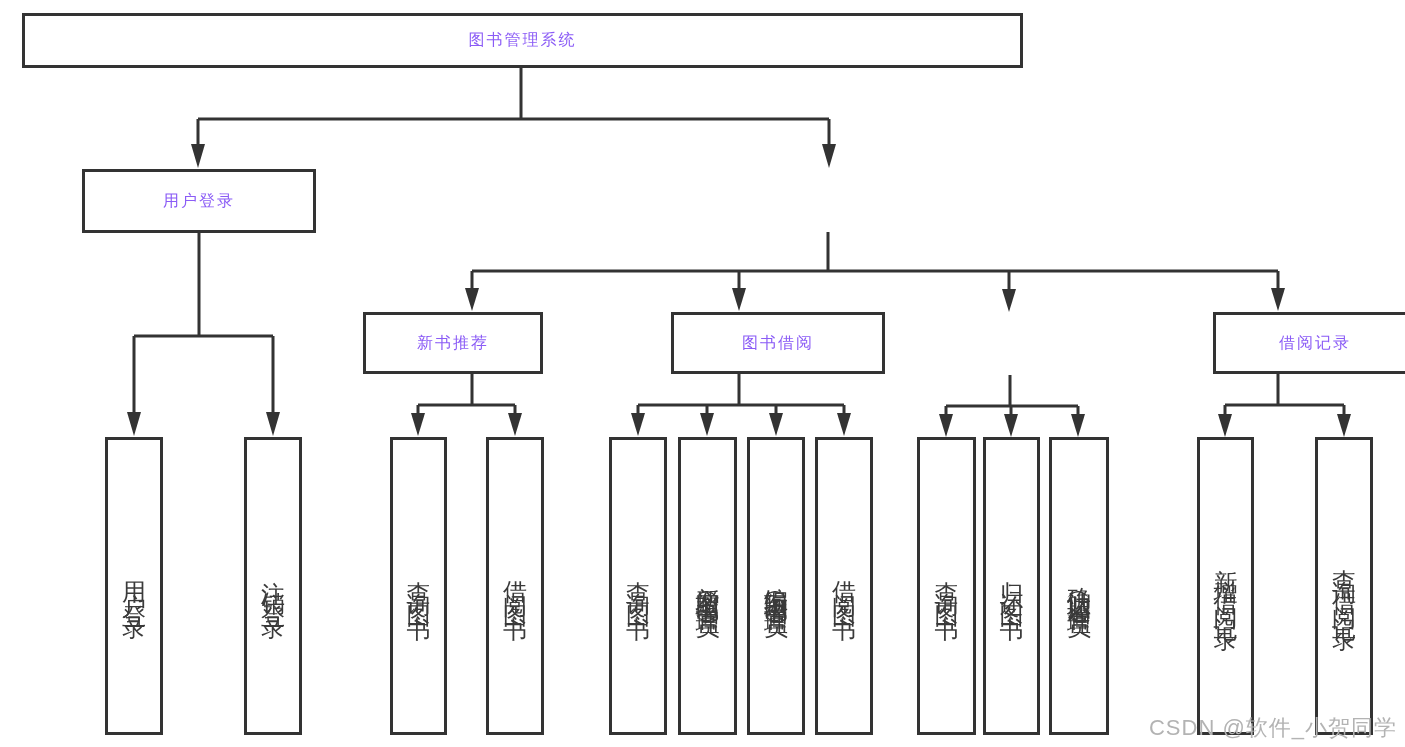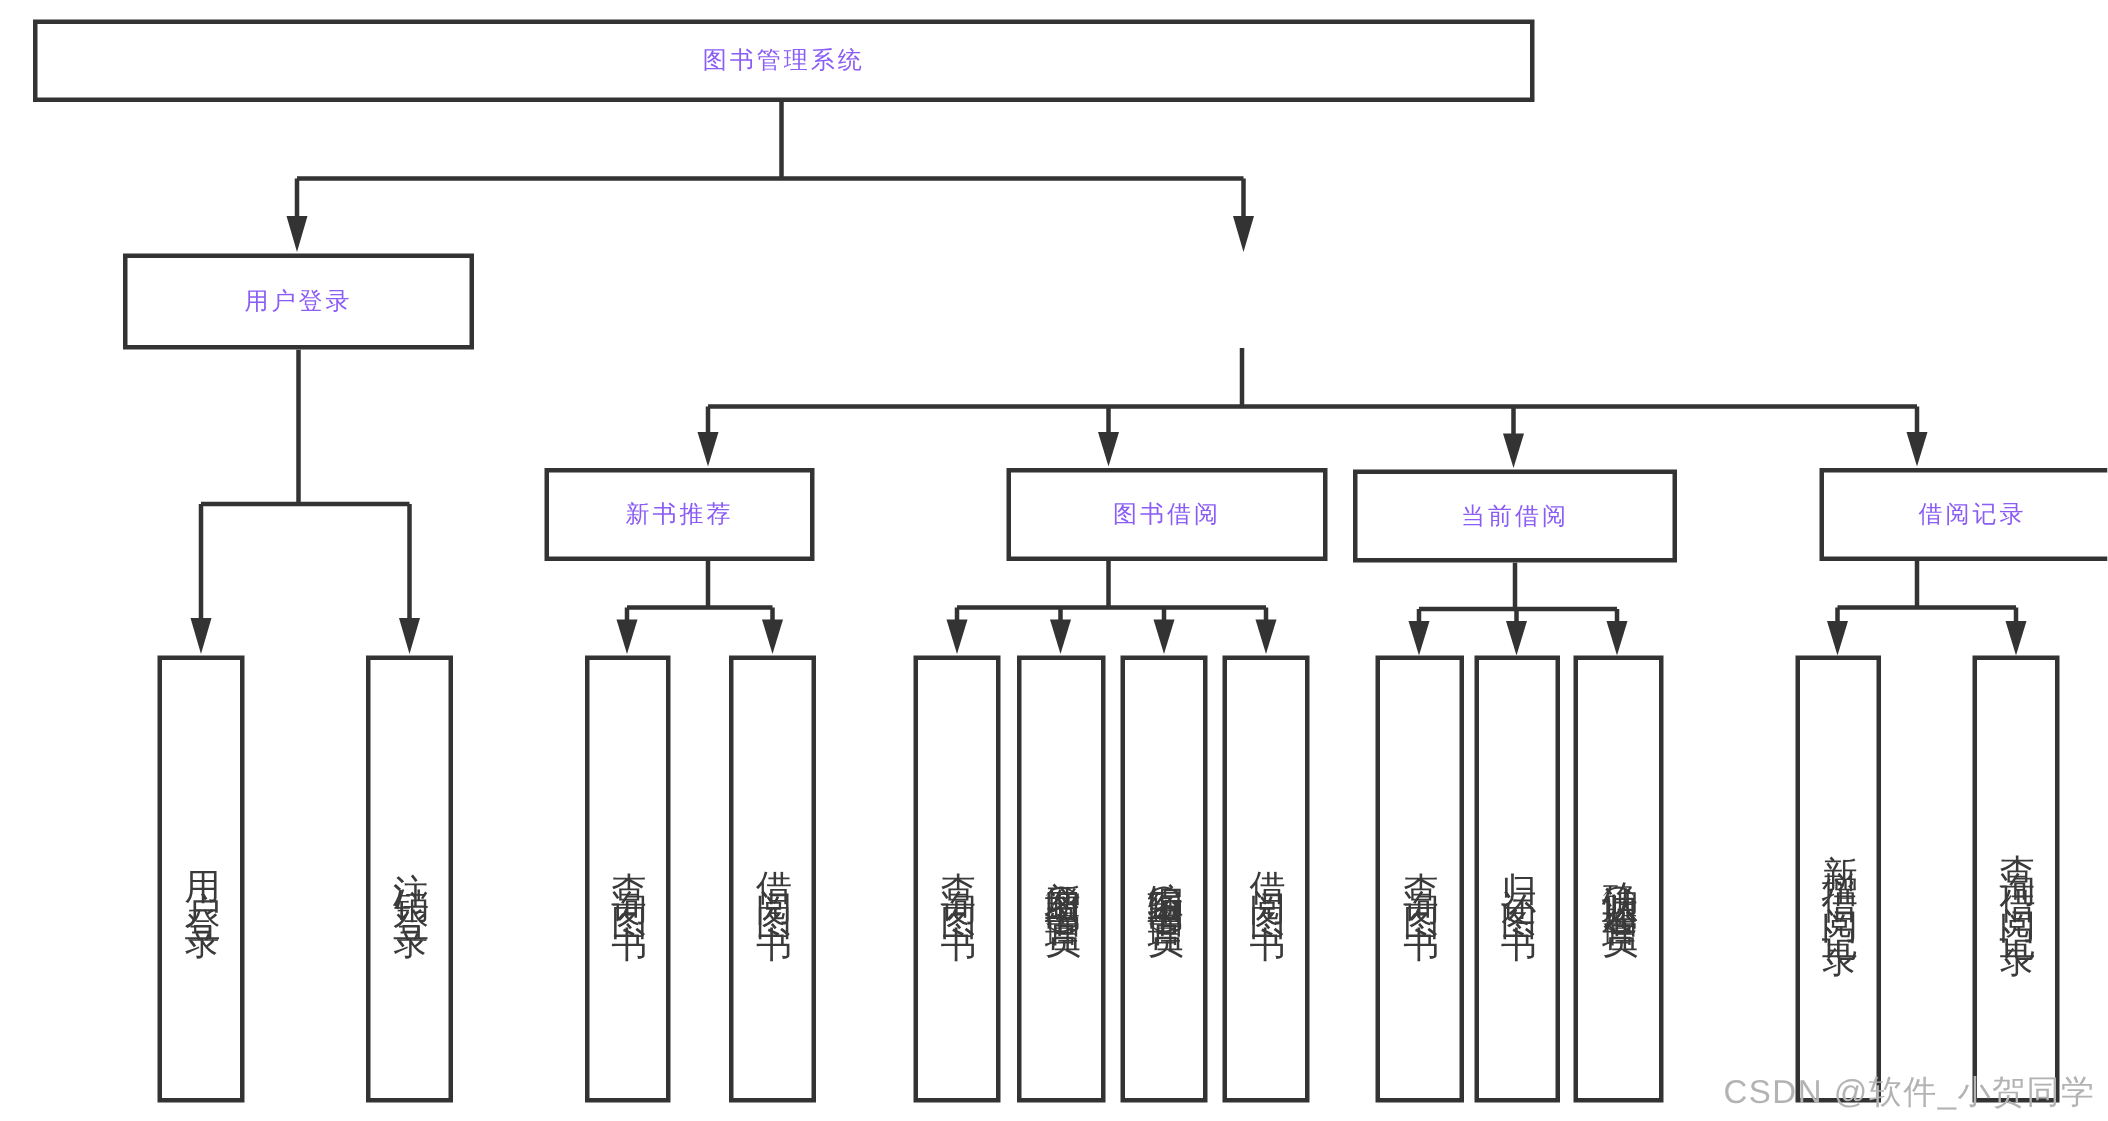--- a/index.html
+++ b/index.html
@@ -133,23 +133,20 @@
   <div class="node n-login">
     <span class="hlabel">用户登录</span>
   </div>
 
   <div class="node n-rec">
     <span class="hlabel">新书推荐</span>
   </div>
   <div class="node n-borrow">
     <span class="hlabel">图书借阅</span>
   </div>
-  <div class="node n-current">
-    <span class="hlabel">当前借阅</span>
-  </div>
   <div class="node n-records">
     <span class="hlabel">借阅记录</span>
   </div>
 
   <div class="node leaf l-ul1">
     <span class="vtext">用户登录</span>
   </div>
   <div class="node leaf l-ul2">
     <span class="vtext">注销登录</span>
   </div>

